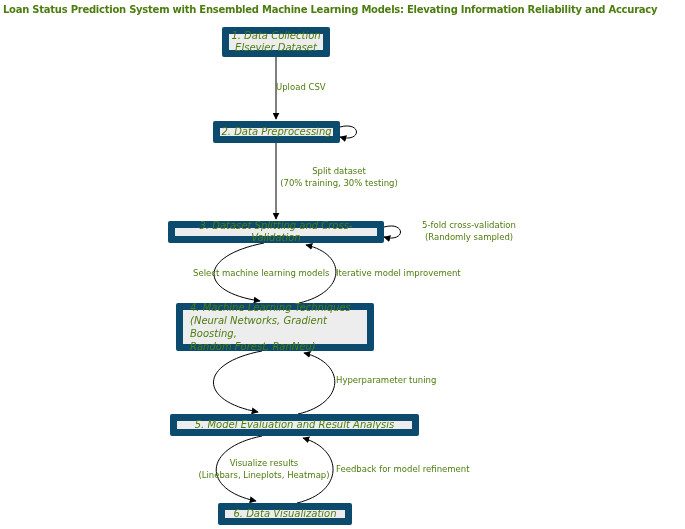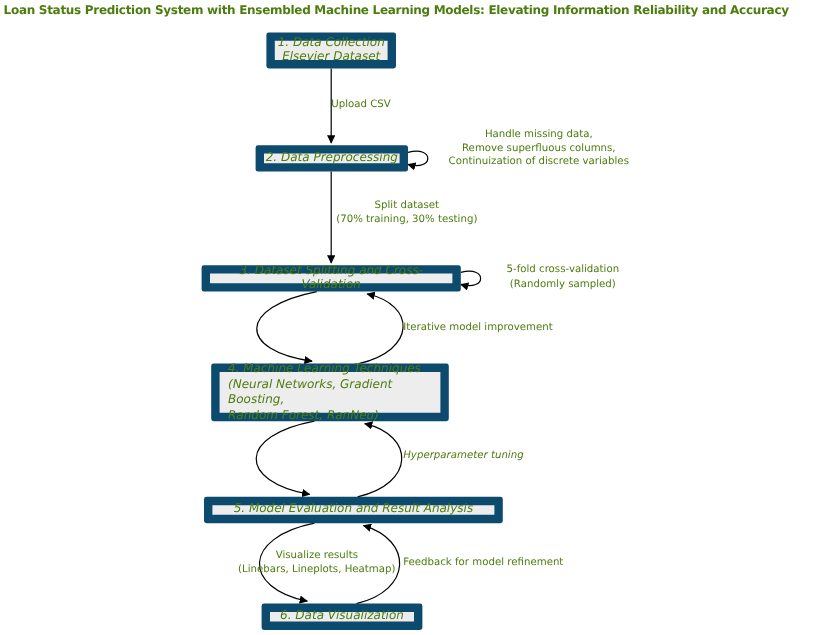--- a/index.html
+++ b/index.html
@@ -43,21 +43,21 @@
     white-space:pre-line;
   }
   .center{text-align:center;}
   #lbl-upload{left:276px;top:82px;text-align:right;}
   #lbl-preproc-loop{left:370px;top:107px;width:158px;}
   #lbl-split{left:279px;top:166px;width:120px;}
   #lbl-cv-loop{left:410px;top:220px;width:118px;}
   #lbl-select{left:193px;top:268px;}
   #lbl-iterative{left:336px;top:268px;}
   #lbl-evaluate{left:192px;top:369px;width:140px;}
-  #lbl-hyper{left:336px;top:375px;font-style:italic;}
+  #lbl-hyper{left:336px;top:375px;}
   #lbl-visualize{left:196px;top:458px;width:136px;}
   #lbl-feedback{left:336px;top:464px;}
 </style>
 </head>
 <body>
 
 <div class="canvas">
 
   <div class="title">Loan Status Prediction System with Ensembled Machine Learning Models: Elevating Information Reliability and Accuracy</div>
 
@@ -95,26 +95,24 @@
 Elsevier Dataset</div>
   <div class="node" id="node-2">2. Data Preprocessing</div>
   <div class="node" id="node-3">3. Dataset Splitting and Cross-Validation</div>
   <div class="node left" id="node-4">4. Machine Learning Techniques
 (Neural Networks, Gradient Boosting,
 Random Forest, RanNeu)</div>
   <div class="node" id="node-5">5. Model Evaluation and Result Analysis</div>
   <div class="node" id="node-6">6. Data Visualization</div>
 
   <div class="edge-label" id="lbl-upload">Upload CSV</div>
-  <div class="edge-label center" id="lbl-preproc-loop">Handle missing data,
-Remove superfluous columns,
-Continuization of discrete variables</div>
   <div class="edge-label center" id="lbl-split">Split dataset
 (70% training, 30% testing)</div>
   <div class="edge-label center" id="lbl-cv-loop">5-fold cross-validation
 (Randomly sampled)</div>
+  <div class="edge-label" id="lbl-select">Select machine learning models</div>
   <div class="edge-label" id="lbl-iterative">Iterative model improvement</div>
   <div class="edge-label" id="lbl-hyper">Hyperparameter tuning</div>
   <div class="edge-label center" id="lbl-visualize">Visualize results
 (Linebars, Lineplots, Heatmap)</div>
   <div class="edge-label" id="lbl-feedback">Feedback for model refinement</div>
 
 </div>
 
 </body></html>

